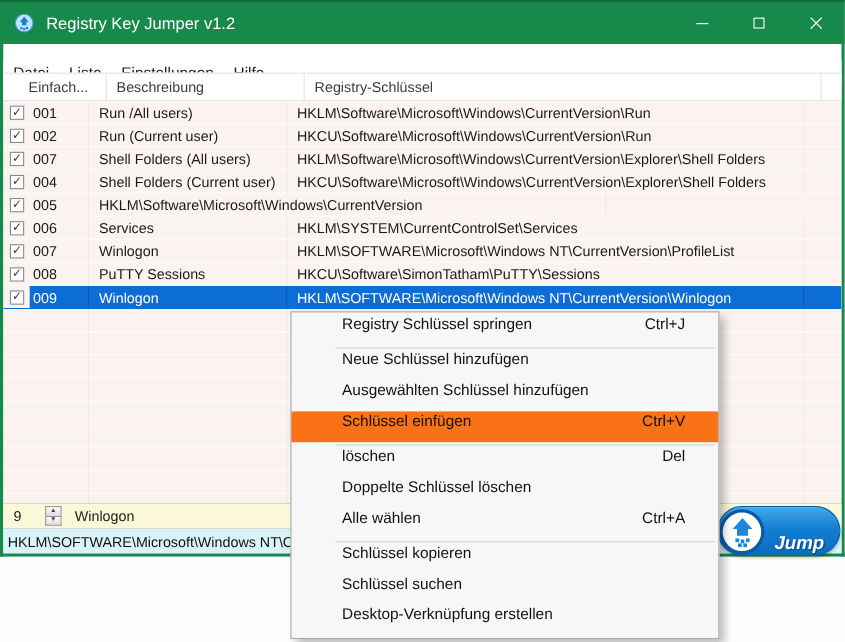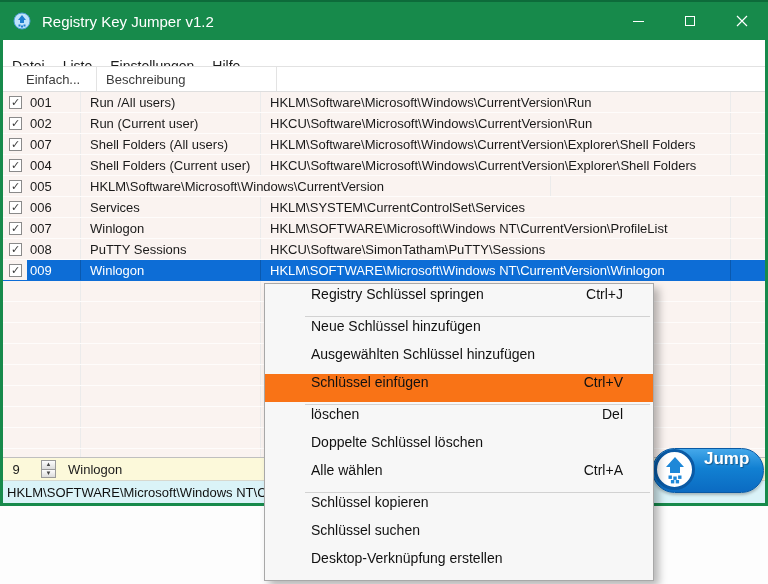--- a/index.html
+++ b/index.html
@@ -61,24 +61,24 @@
   .spin { flex:1; background:linear-gradient(#fdfdfd,#dcdcdc); border:1px solid #9a9a9a;
     font-size:6px; line-height:7px; text-align:center; color:#444; }
   .spin + .spin { border-top:none; }
   .rowdesc { margin-left:12px; }
 
   .bar-cyan { position:absolute; left:0; top:481px; width:762px; height:22px;
     background:#daf3f8; display:flex; align-items:center; font-size:13px; color:#101010; }
   .bar-cyan span { margin-left:4px; white-space:nowrap; }
 
   
-  .jump { position:absolute; left:652px; top:448px; width:112px; height:45px; z-index:5;
+  .jump { position:absolute; left:652px; top:460px; width:112px; height:45px; z-index:5;
     border:1px solid #0a5aa4; border-radius:23px; cursor:pointer;
     background:linear-gradient(#45a8ea,#1180d2 45%,#0b6bc2);
-    box-shadow:0 2px 3px rgba(0,0,0,0.25); display:flex; align-items:flex-start; }
+    box-shadow:0 2px 3px rgba(0,0,0,0.25); display:flex; align-items:flex-end;font-style:italic; }
   .jump-circle { width:41px; height:41px; margin-left:1px; border-radius:50%;
     background:#ffffff; border:3px solid #0a5aa5; display:flex; align-items:center;
     justify-content:center; flex:0 0 auto; }
   .jump-label { color:#ffffff; font-size:17px; font-weight:bold; margin-left:9px;
     text-shadow:1px 1px 1px rgba(0,0,0,0.35); }
 
   
   .ctxmenu { position:absolute; left:264px; top:283px; width:390px; z-index:10;
     background:#f7f7f7; border:1px solid #a8a8a8; padding:2px 0;
     box-shadow:5px 5px 8px rgba(0,0,0,0.28); font-size:14px; color:#111; }
@@ -123,20 +123,21 @@
     <div class="menubar">
       <span>Datei</span>
       <span>Liste</span>
       <span>Einstellungen</span>
       <span>Hilfe</span>
     </div>
 
     <div class="theader">
       <div class="hc hc1">Einfach...</div>
       <div class="hc hc2">Beschreibung</div>
+      <div class="hc hc3">Registry-Schlüssel</div>
       <div class="hc hc4"></div>
     </div>
 
     <div class="tbody" id="tbody">
         <div class="row">
           <div class="cell c1">
             <span class="cbx">✓</span>
             <span class="rownum">001</span>
           </div>
           <div class="cell c2">Run /All users)</div>

